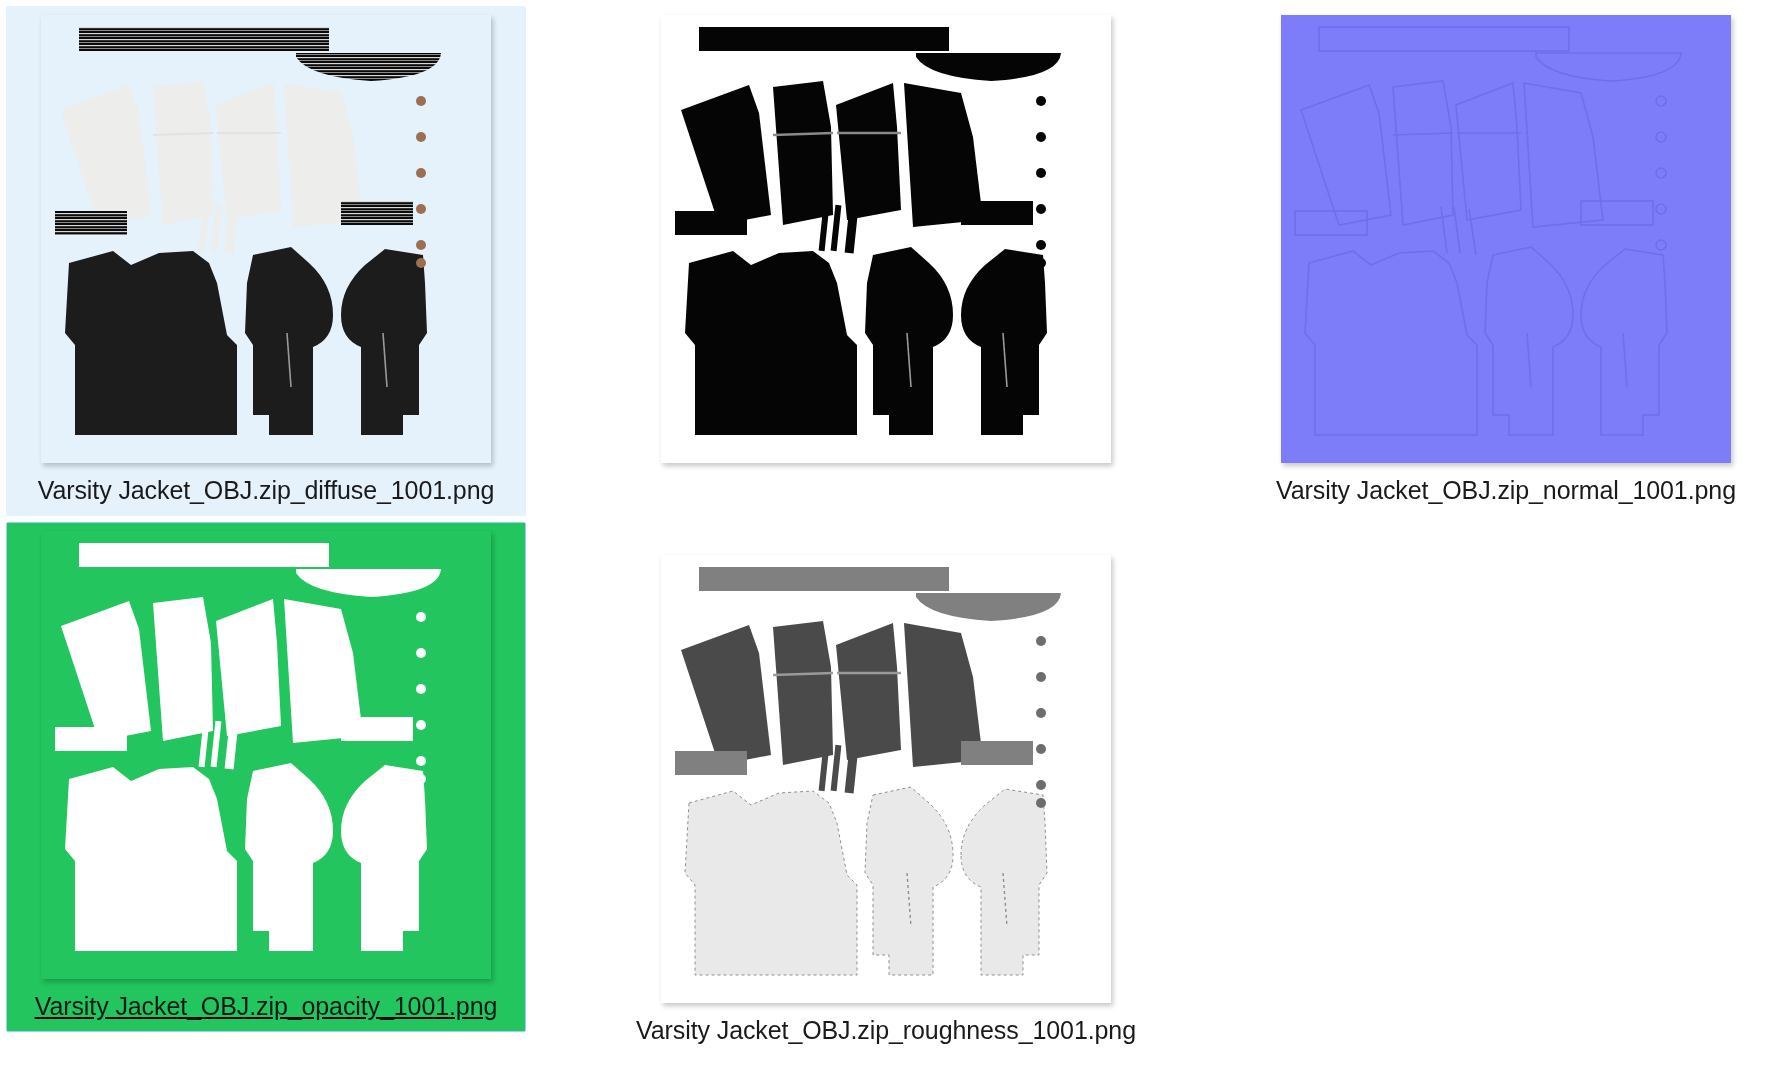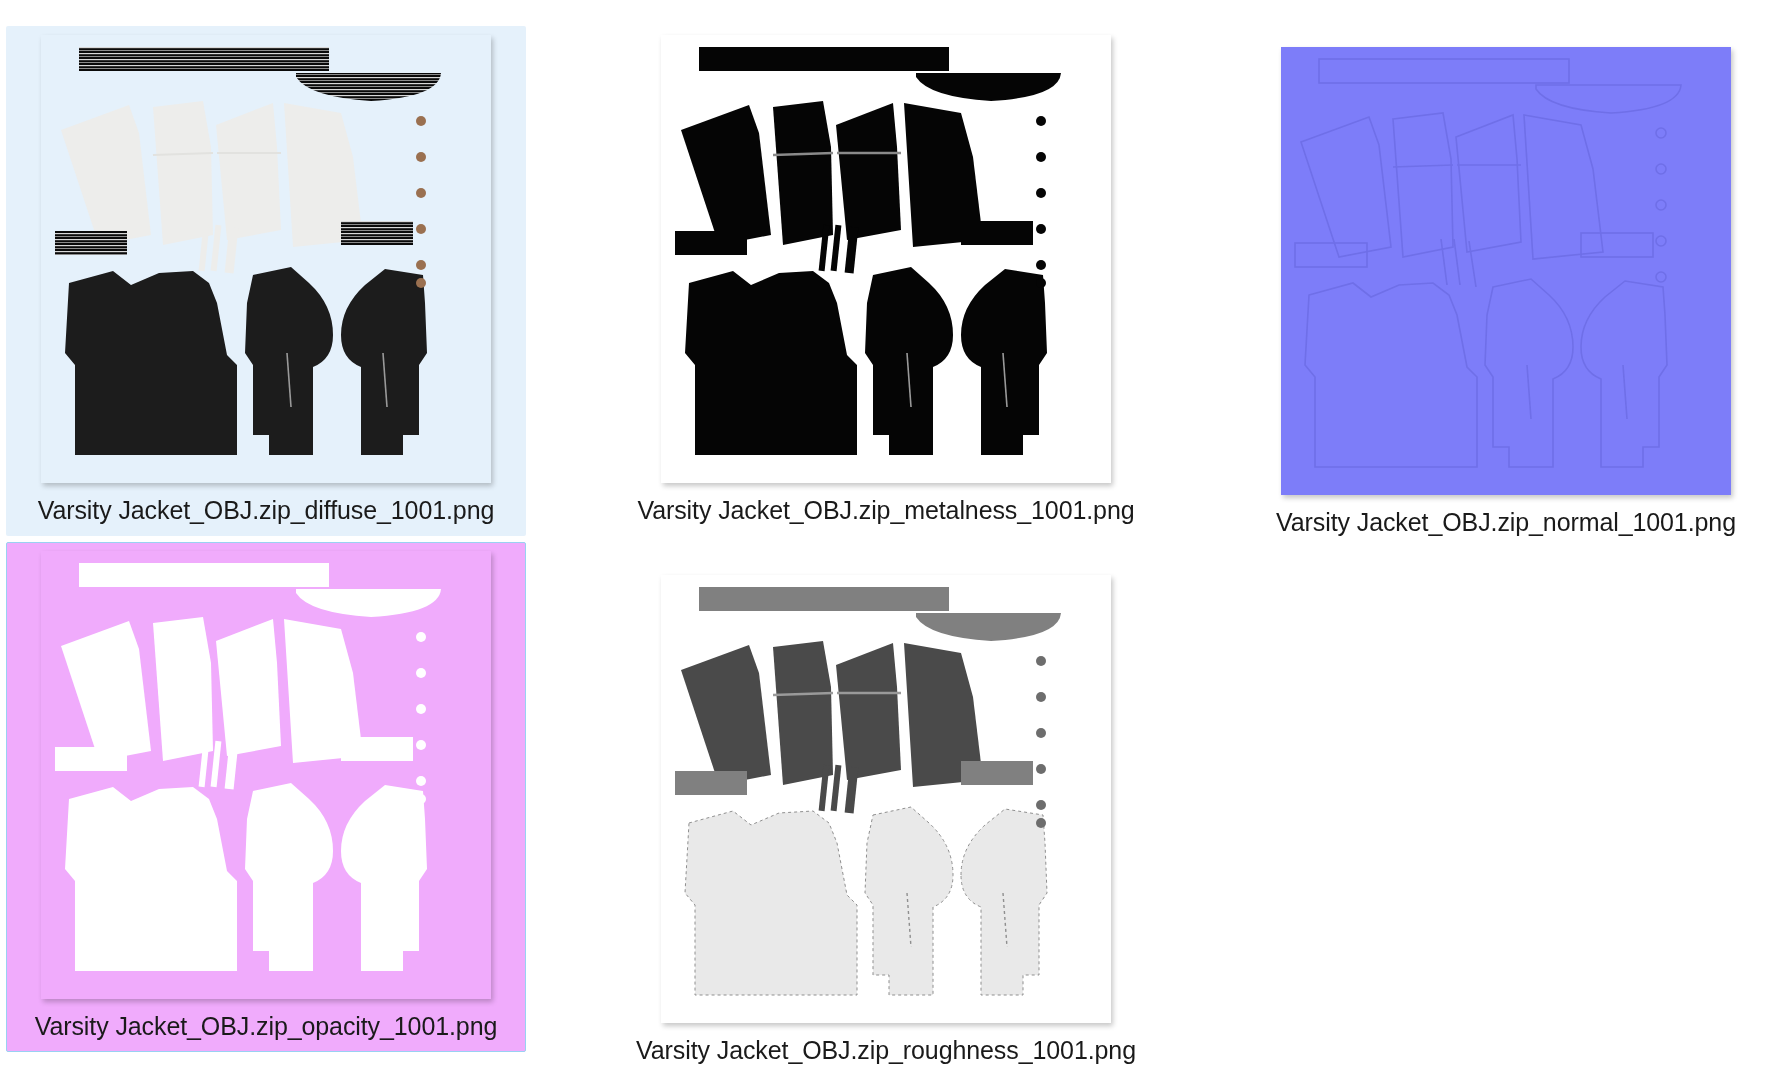--- a/index.html
+++ b/index.html
@@ -23,24 +23,23 @@
   .tile {
     position: absolute;
     width: 520px;
     height: 510px;
     padding: 6px 0 0 0;
     display: flex;
     flex-direction: column;
     align-items: center;
     border: 1px solid transparent;
     border-radius: 2px;
-    margin-top: 20px;
   }
   .tile.hover   { background: #e5f1fb; }
-  .tile.selected{ background: #f0abfc; border-color: #99d1f2; }
+  .tile.selected{ background: #22c55e; border-color: #99d1f2; text-decoration: underline; }
 
   .thumb-wrap {
     position: relative;
     width: 452px;
     height: 452px;
     display: flex;
     align-items: center;
     justify-content: center;
   }
   .thumb {
@@ -150,24 +149,23 @@
           <path d="M342 318 L346 372" stroke="#9a9a9a" stroke-width="1.6" fill="none"></path>
           <circle cx="380" cy="86" r="5" fill="#050505"></circle>
           <circle cx="380" cy="122" r="5" fill="#050505"></circle>
           <circle cx="380" cy="158" r="5" fill="#050505"></circle>
           <circle cx="380" cy="194" r="5" fill="#050505"></circle>
           <circle cx="380" cy="230" r="5" fill="#050505"></circle>
           <circle cx="380" cy="248" r="5" fill="#050505"></circle>
         </svg>
       </div>
     </div>
-    <div class="caption">Varsity Jacket_OBJ.zip_metalness_1001.png</div>
-  </div>
-
-  <div class="tile" style="left:1246px; top:18px;text-align:right;">
+  </div>
+
+  <div class="tile" style="left:1246px; top:6px;text-align:right;">
     <div class="thumb-wrap">
       <div class="thumb" style="background:#7d7df9;">
         <svg class="art" viewBox="0 0 450 448">
           <g fill="none" stroke="#6f6fe8" stroke-width="1.6">
             <rect x="38" y="12" width="250" height="24"></rect>
             <path d="M255 38 L400 38 Q398 62 330 66 Q268 62 255 42 Z"></path>
             <path d="M20 95 L88 70 L98 98 L110 200 L58 210 Z"></path>
             <path d="M112 72 L162 66 L170 112 L172 200 L122 210 Z"></path>
             <path d="M175 90 L232 68 L236 112 L240 195 L186 205 Z"></path>
             <path d="M243 68 L300 78 L312 122 L322 205 L252 212 Z"></path>

